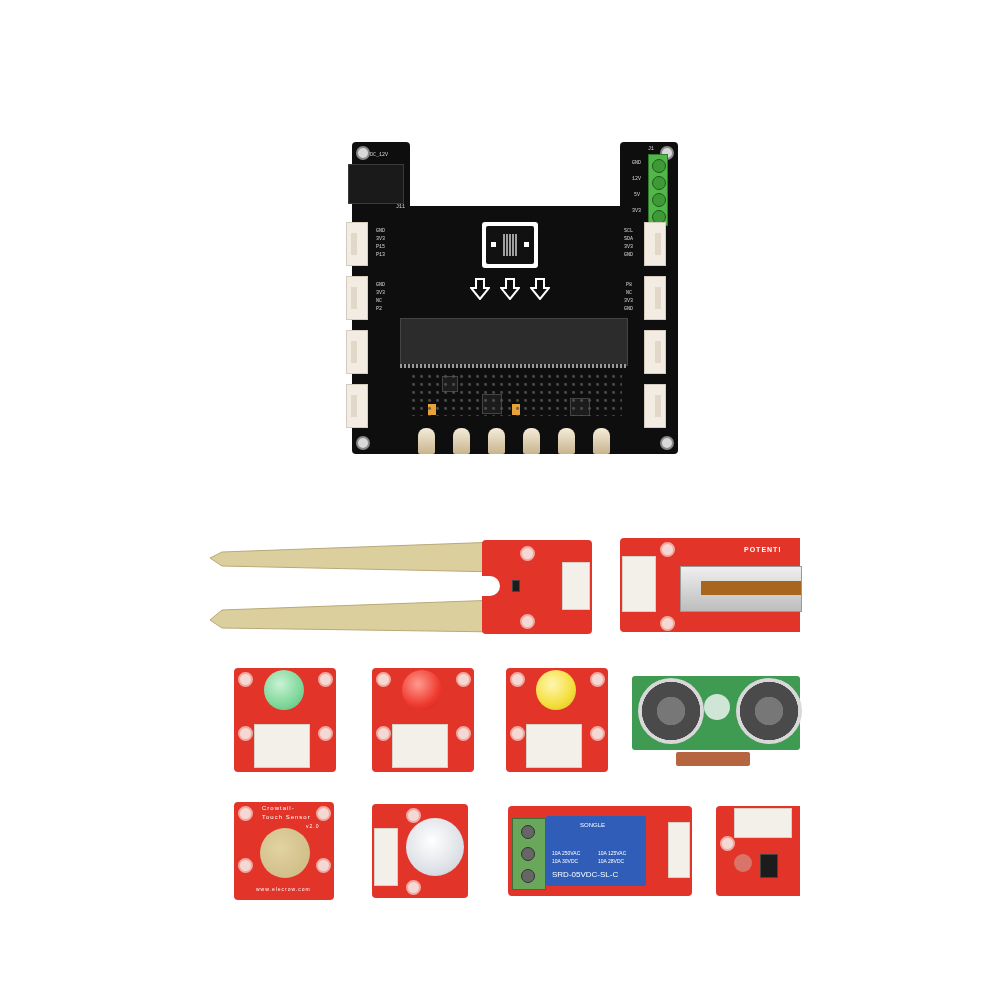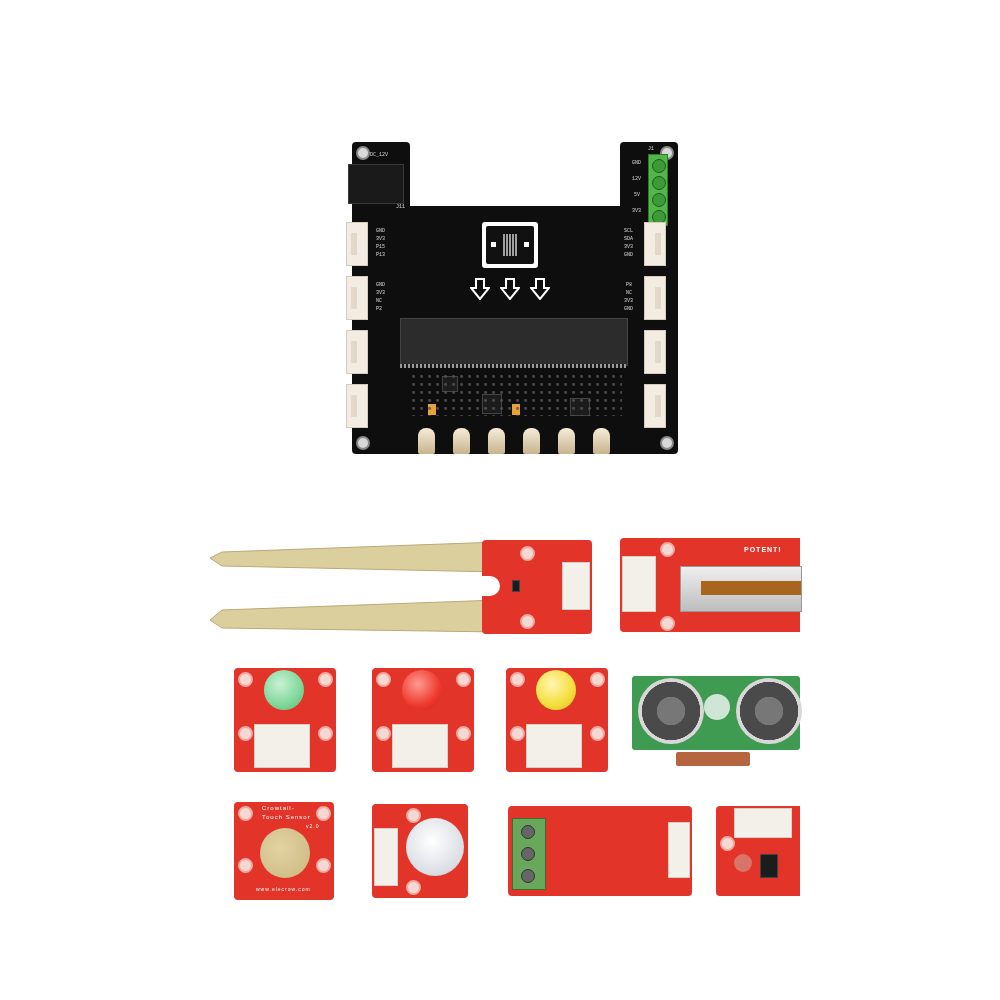--- a/index.html
+++ b/index.html
@@ -197,20 +197,28 @@
   <div class="mhole" style="left:34px;top:76px;"></div>
   <div class="abs" style="left:34px;top:14px;width:58px;height:58px;border-radius:50%;background:radial-gradient(circle at 45% 40%,#ffffff,#d9dde3 70%,#9aa0a8);"></div>
 </div>
 
 <div class="abs red" style="left:508px;top:806px;width:184px;height:90px;">
   <div class="abs" style="left:4px;top:12px;width:32px;height:70px;background:#69a85a;border:1px solid #3f6b35;">
     <div class="screw" style="left:8px;top:6px;background:#666;border-color:#333;"></div>
     <div class="screw" style="left:8px;top:28px;background:#666;border-color:#333;"></div>
     <div class="screw" style="left:8px;top:50px;background:#666;border-color:#333;"></div>
   </div>
+  <div class="abs" style="left:38px;top:10px;width:100px;height:70px;background:#2f5db8;border-radius:2px;">
+    <span class="abs" style="left:34px;top:6px;color:#fff;font-size:6px;">SONGLE</span>
+    <span class="abs" style="left:6px;top:34px;color:#fff;font-size:5px;">10A 250VAC</span>
+    <span class="abs" style="left:6px;top:42px;color:#fff;font-size:5px;">10A 30VDC</span>
+    <span class="abs" style="left:52px;top:34px;color:#fff;font-size:5px;">10A 125VAC</span>
+    <span class="abs" style="left:52px;top:42px;color:#fff;font-size:5px;">10A 28VDC</span>
+    <span class="abs" style="left:6px;top:54px;color:#fff;font-size:8px;">SRD-05VDC-SL-C</span>
+  </div>
   <div class="whcon" style="left:160px;top:16px;width:22px;height:56px;"></div>
 </div>
 
 <div class="abs red" style="left:716px;top:806px;width:84px;height:90px;border-radius:4px 0 0 4px;">
   <div class="whcon" style="left:18px;top:2px;width:58px;height:30px;"></div>
   <div class="mhole" style="left:4px;top:30px;"></div>
   <div class="abs" style="left:18px;top:48px;width:18px;height:18px;border-radius:50%;background:#d97468;"></div>
   <div class="chip" style="left:44px;top:48px;width:16px;height:22px;"></div>
 </div>
 

